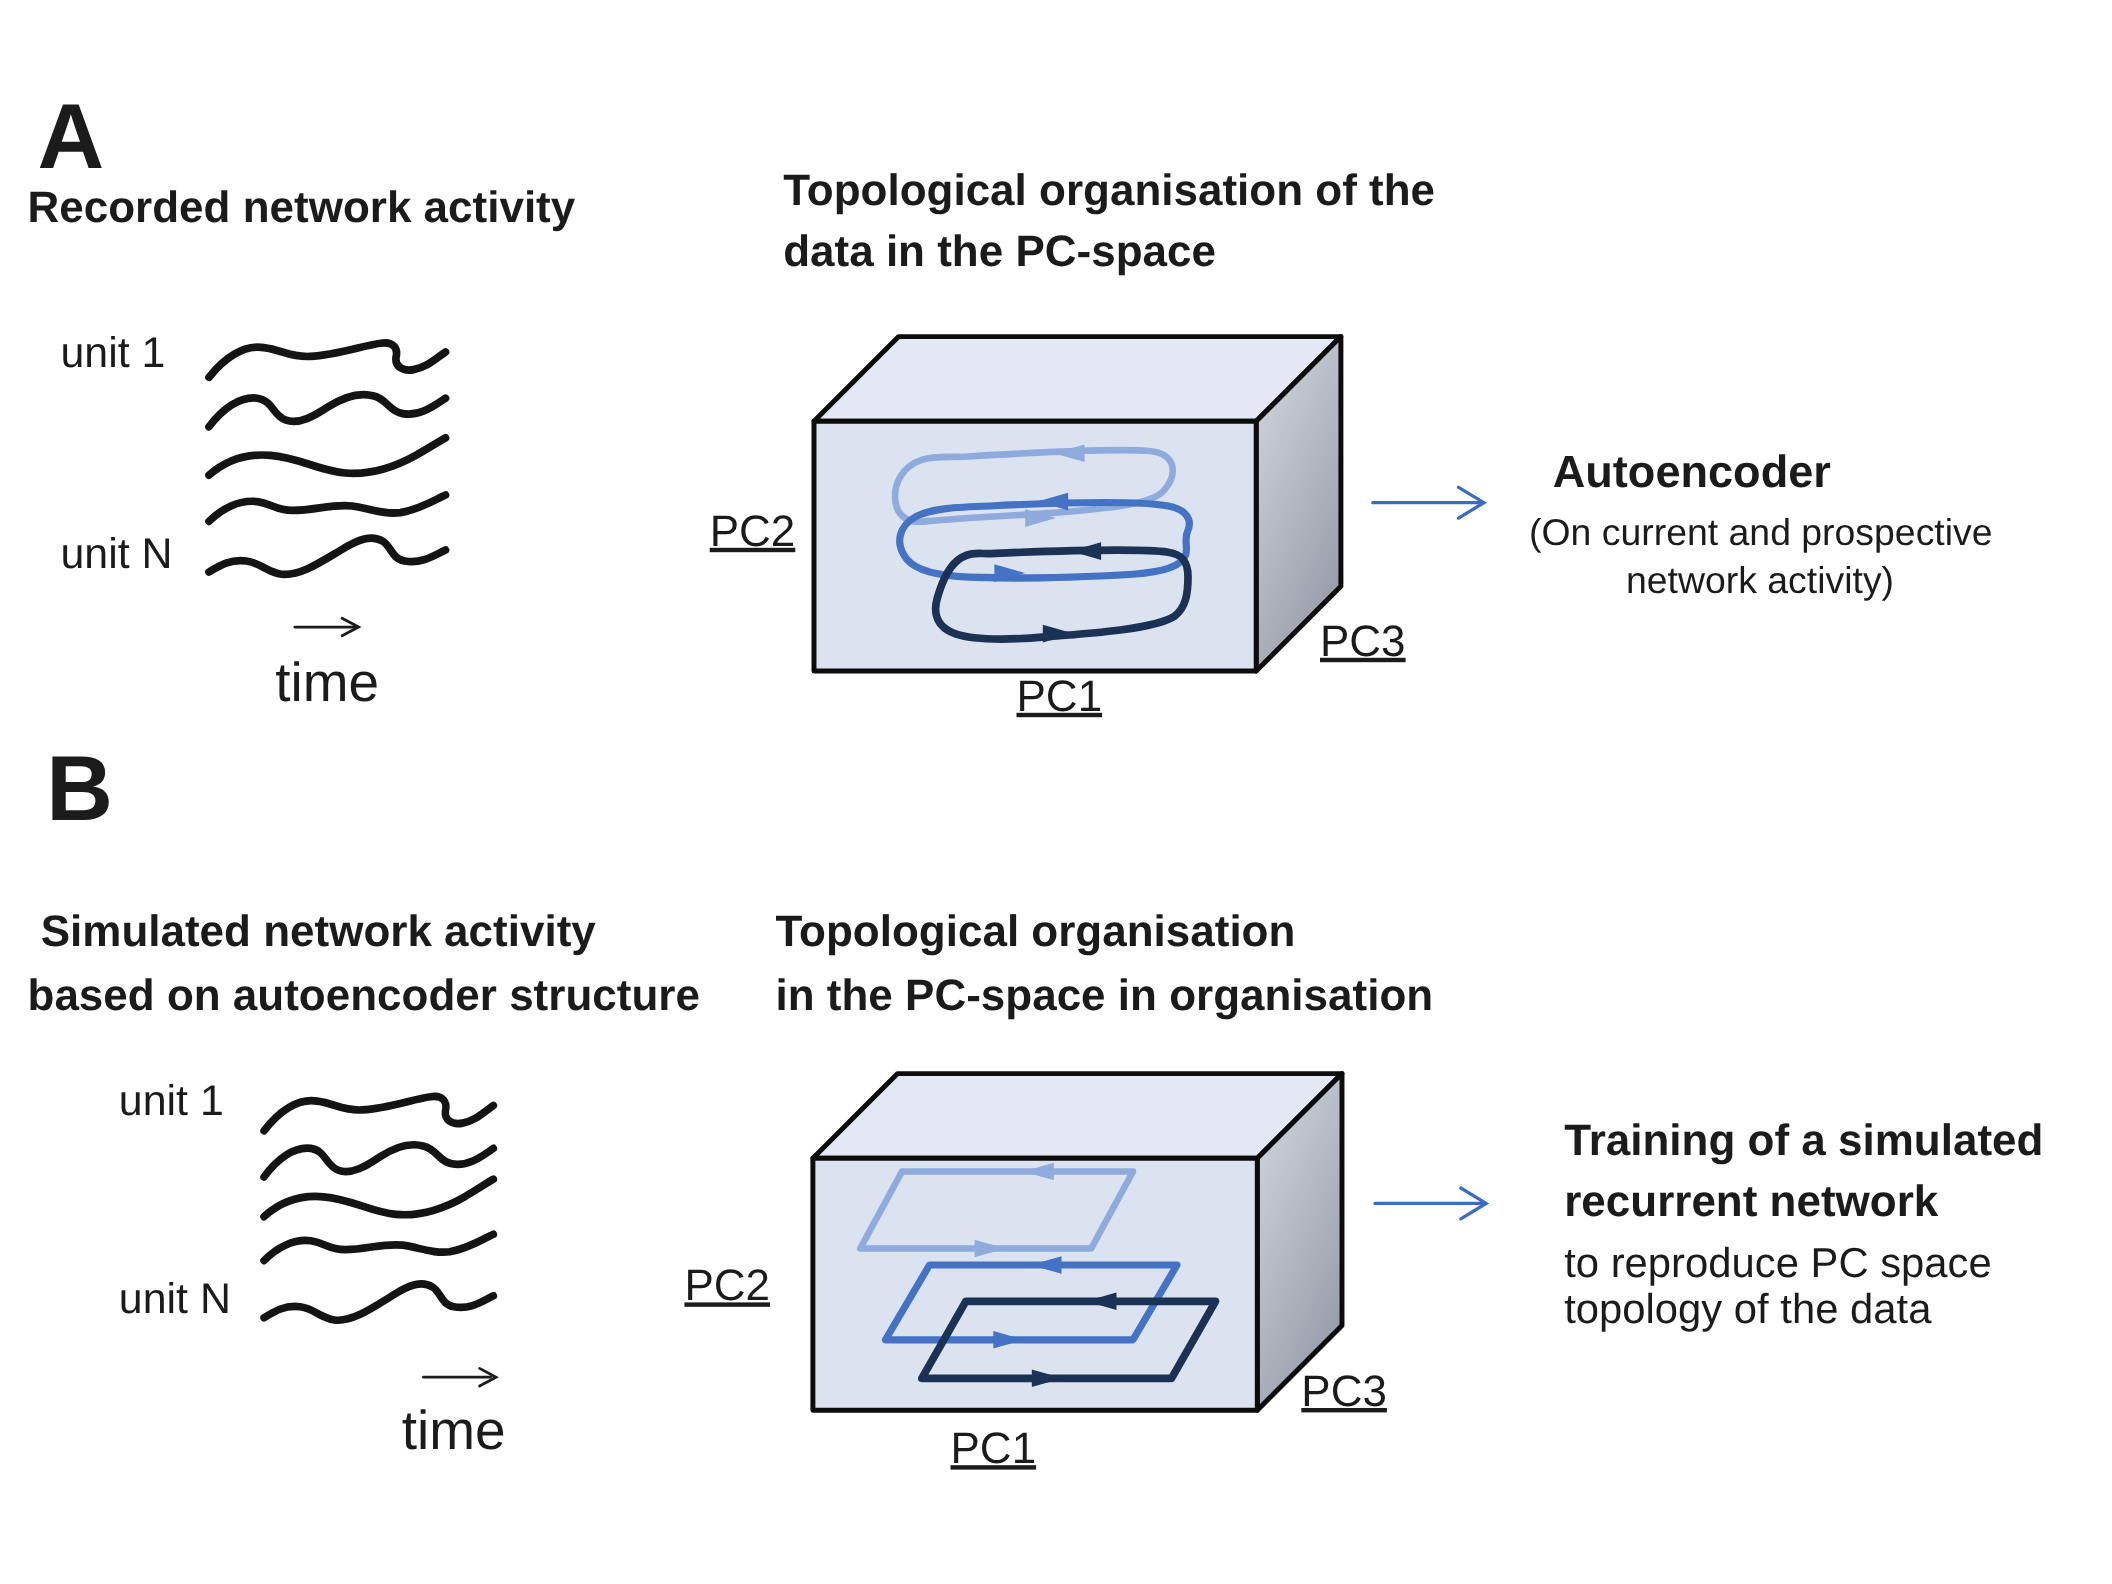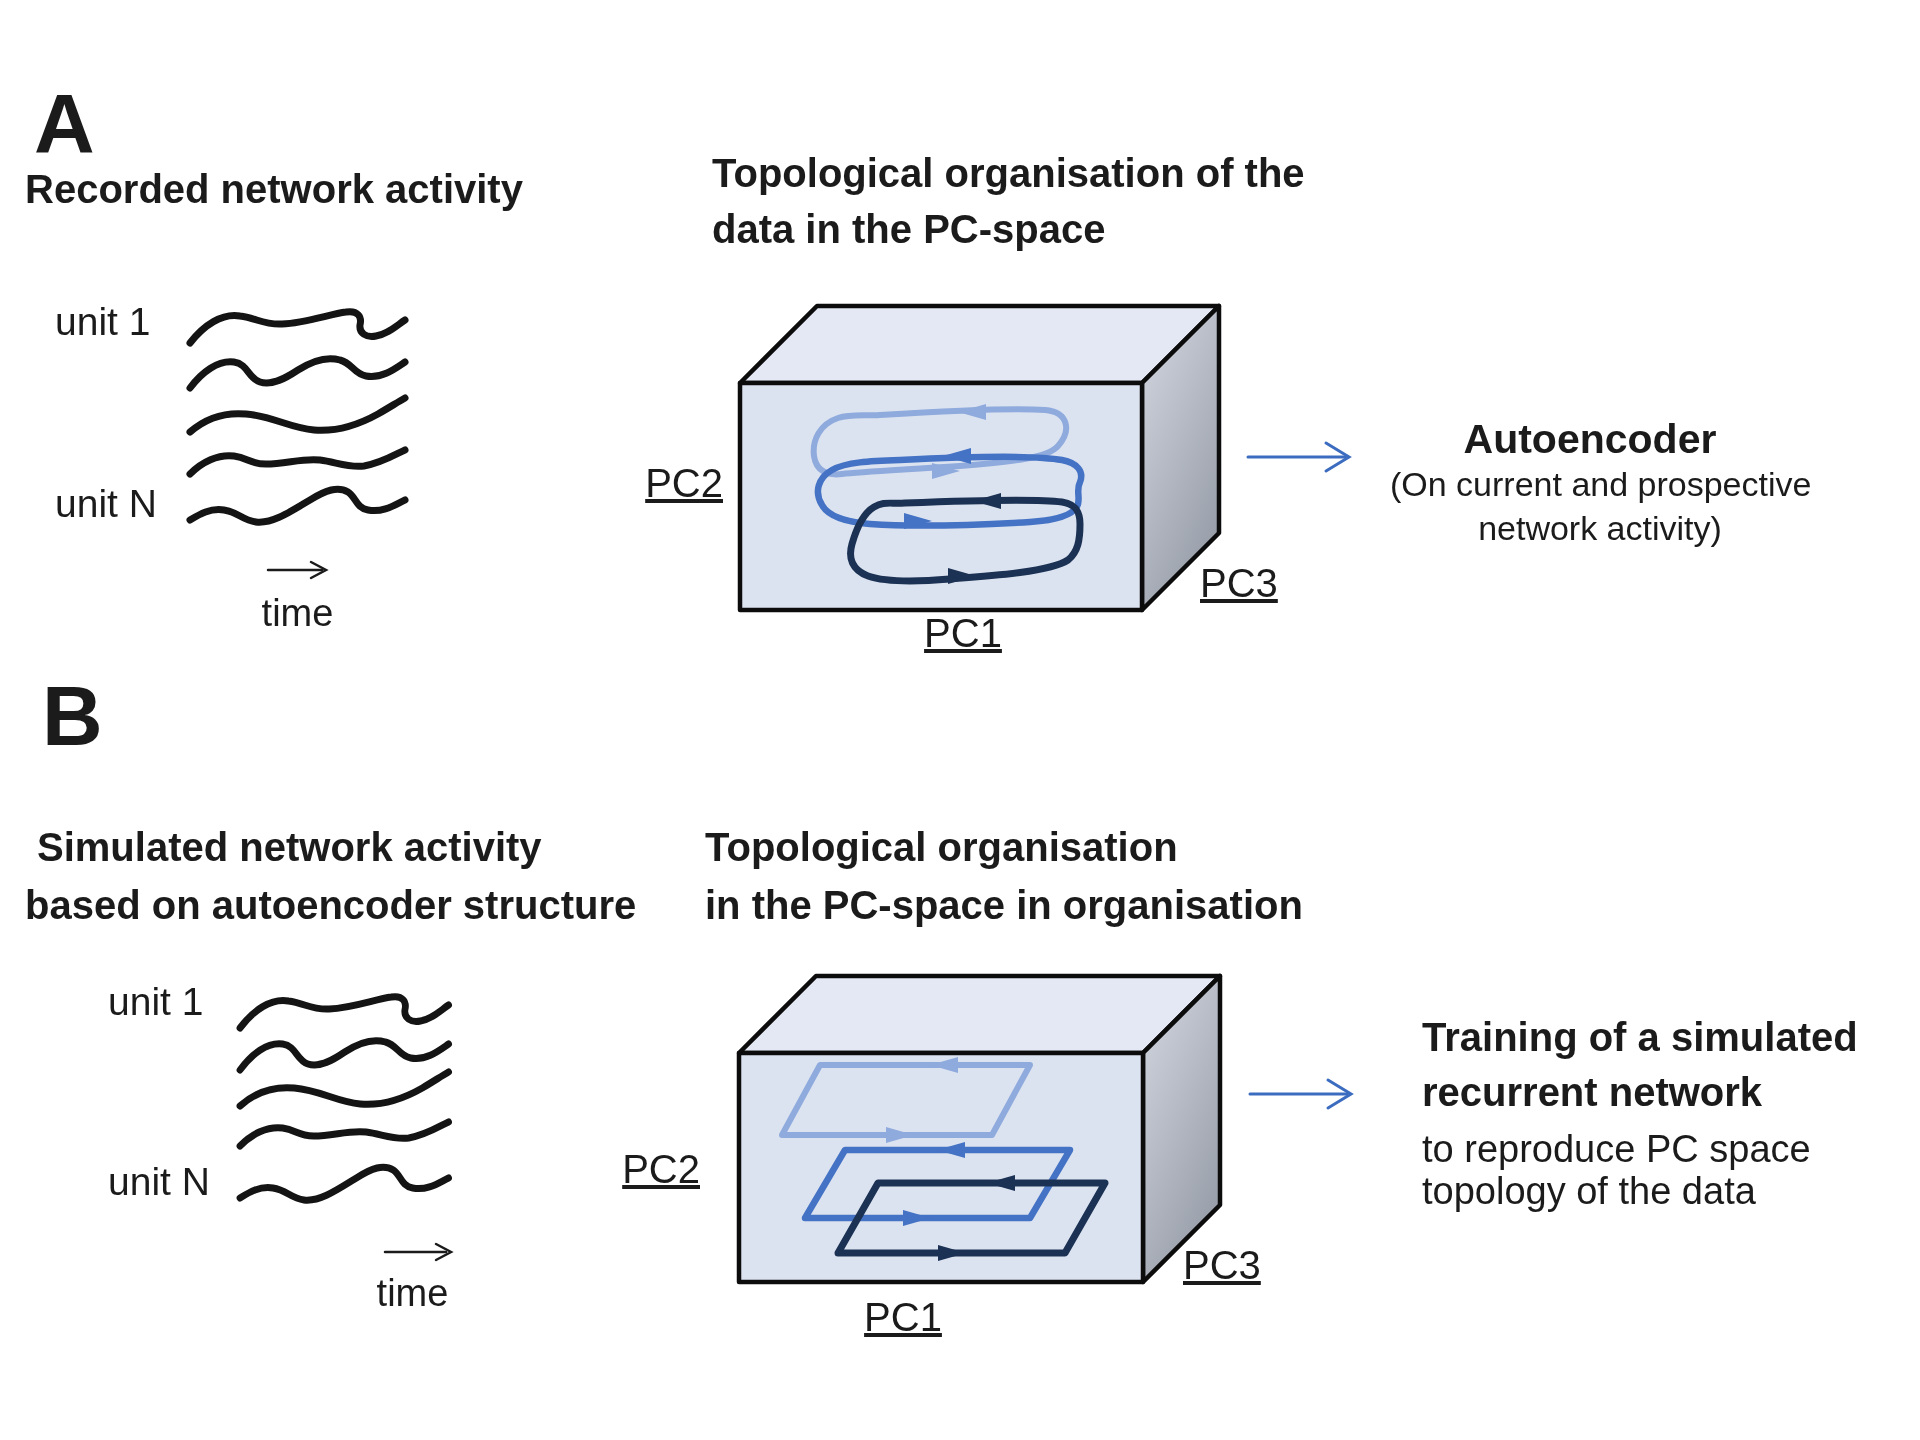--- a/index.html
+++ b/index.html
@@ -6,21 +6,21 @@
   .canvas{
     position:relative;width:1920px;height:1440px;background:#ffffff;overflow:hidden;
     font-family:"Liberation Sans", sans-serif;color:#1b1b1b;
   }
   .gfx{position:absolute;left:0;top:0;z-index:0;}
   .txt{position:absolute;z-index:2;white-space:nowrap;line-height:1.15;}
   .panel-label{font-size:84px;font-weight:bold;letter-spacing:1px;}
   .h1{font-size:40px;font-weight:bold;}
   .h1b{font-size:40px;font-weight:bold;}
   .unit{font-size:39px;}
-  .time{font-size:38px;text-align:center;}
+  .time{font-size:50px;text-align:center;}
   .axis{font-size:40px;text-decoration:underline;}
   .right-title{font-size:41px;font-weight:bold;text-align:center;}
   .right-sub{font-size:34px;text-align:center;line-height:1.3;}
   .train-title{font-size:40px;font-weight:bold;}
   .train-sub{font-size:38px;}
   .ta-r{text-align:right;}
   .ta-c{text-align:center;}
 </style>
 </head>
 <body>
@@ -154,21 +154,21 @@
   <div class="txt unit" style="left:55px;top:482px;">unit N</div>
   <div class="txt time" style="left:230px;top:592px;width:135px;">time</div>
 
   <div class="txt h1b" style="left:712px;top:150px;">Topological organisation of the</div>
   <div class="txt h1b" style="left:712px;top:206px;">data in the PC-space</div>
 
   <div class="txt axis ta-r" style="left:590px;top:460px;width:133px;">PC2</div>
   <div class="txt axis ta-c" style="left:898px;top:610px;width:130px;">PC1</div>
   <div class="txt axis" style="left:1200px;top:560px;">PC3</div>
 
-  <div class="txt right-title" style="left:1380px;top:406px;width:420px;margin-top:10px;">Autoencoder</div>
+  <div class="txt right-title" style="left:1328px;top:406px;width:420px;">Autoencoder</div>
   <div class="txt right-sub" style="left:1390px;top:462px;width:420px;">(On current and prospective</div>
   <div class="txt right-sub" style="left:1390px;top:506px;width:420px;">network activity)</div>
 
   <div class="txt panel-label" style="left:42px;top:668px;">B</div>
 
   <div class="txt h1" style="left:25px;top:824px;margin-left:12px;">Simulated network activity</div>
   <div class="txt h1" style="left:25px;top:882px;">based on autoencoder structure</div>
 
   <div class="txt h1b" style="left:705px;top:824px;">Topological organisation</div>
   <div class="txt h1b" style="left:705px;top:882px;">in the PC-space in organisation</div>

